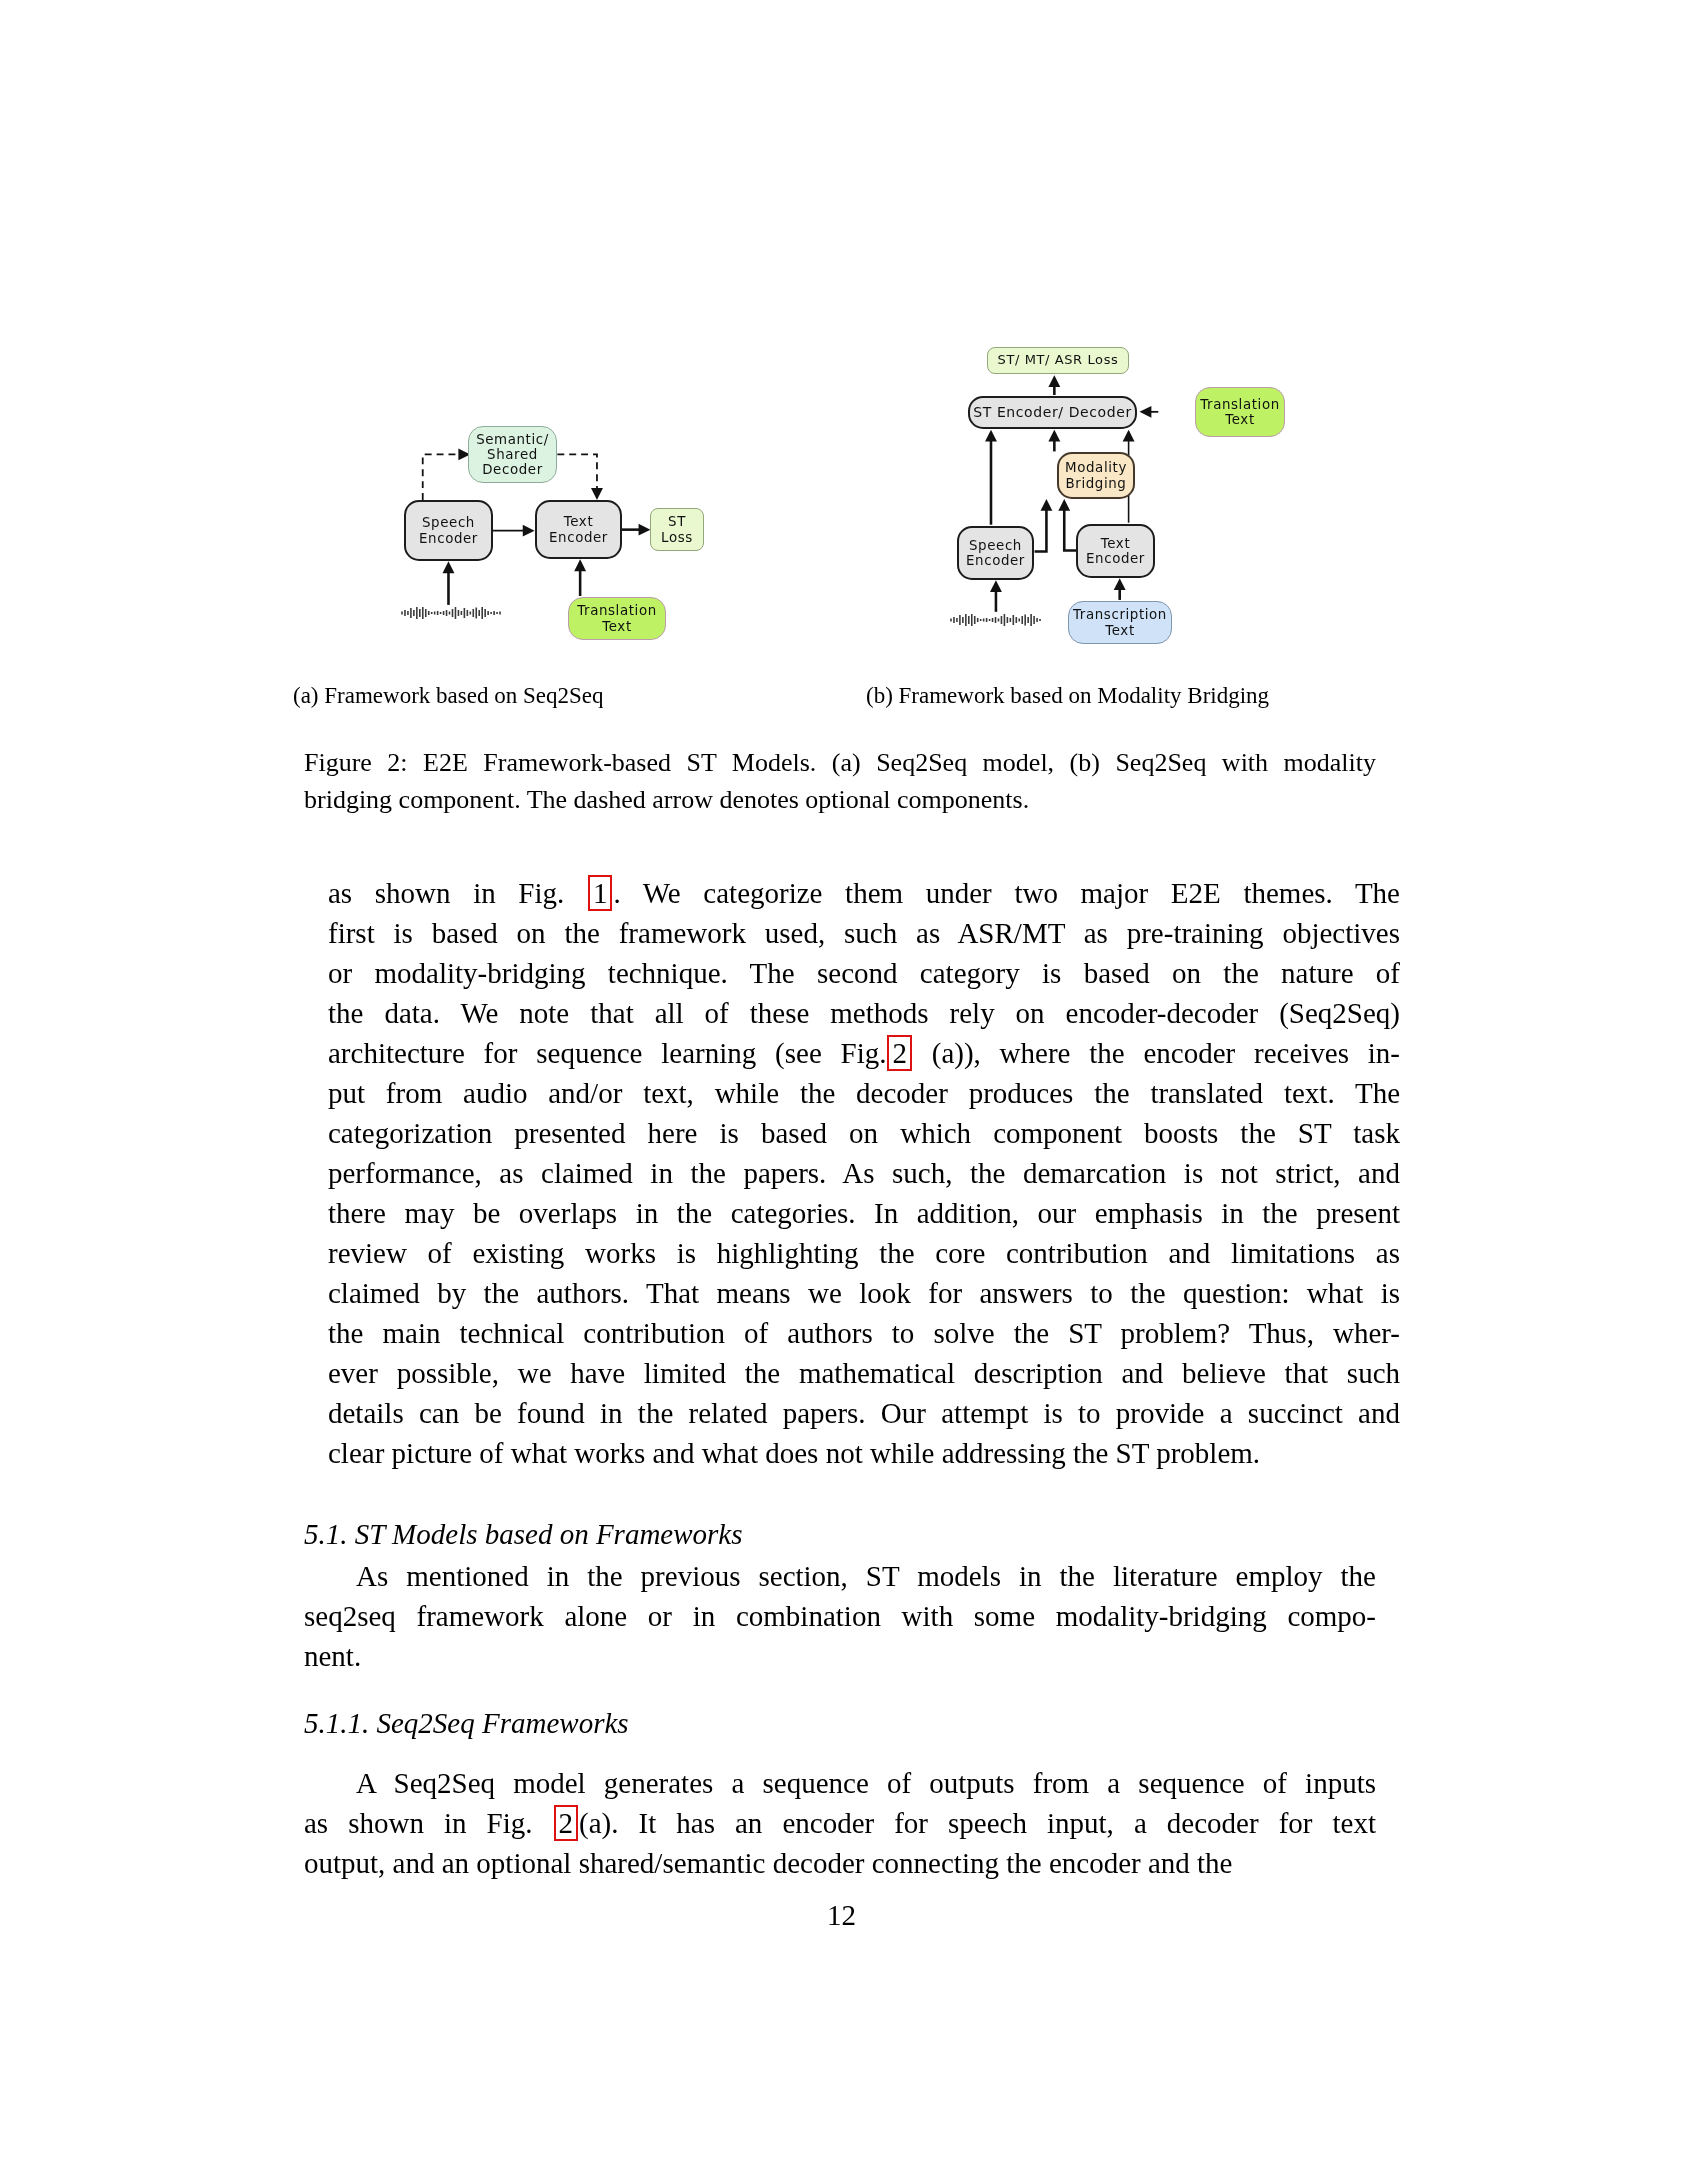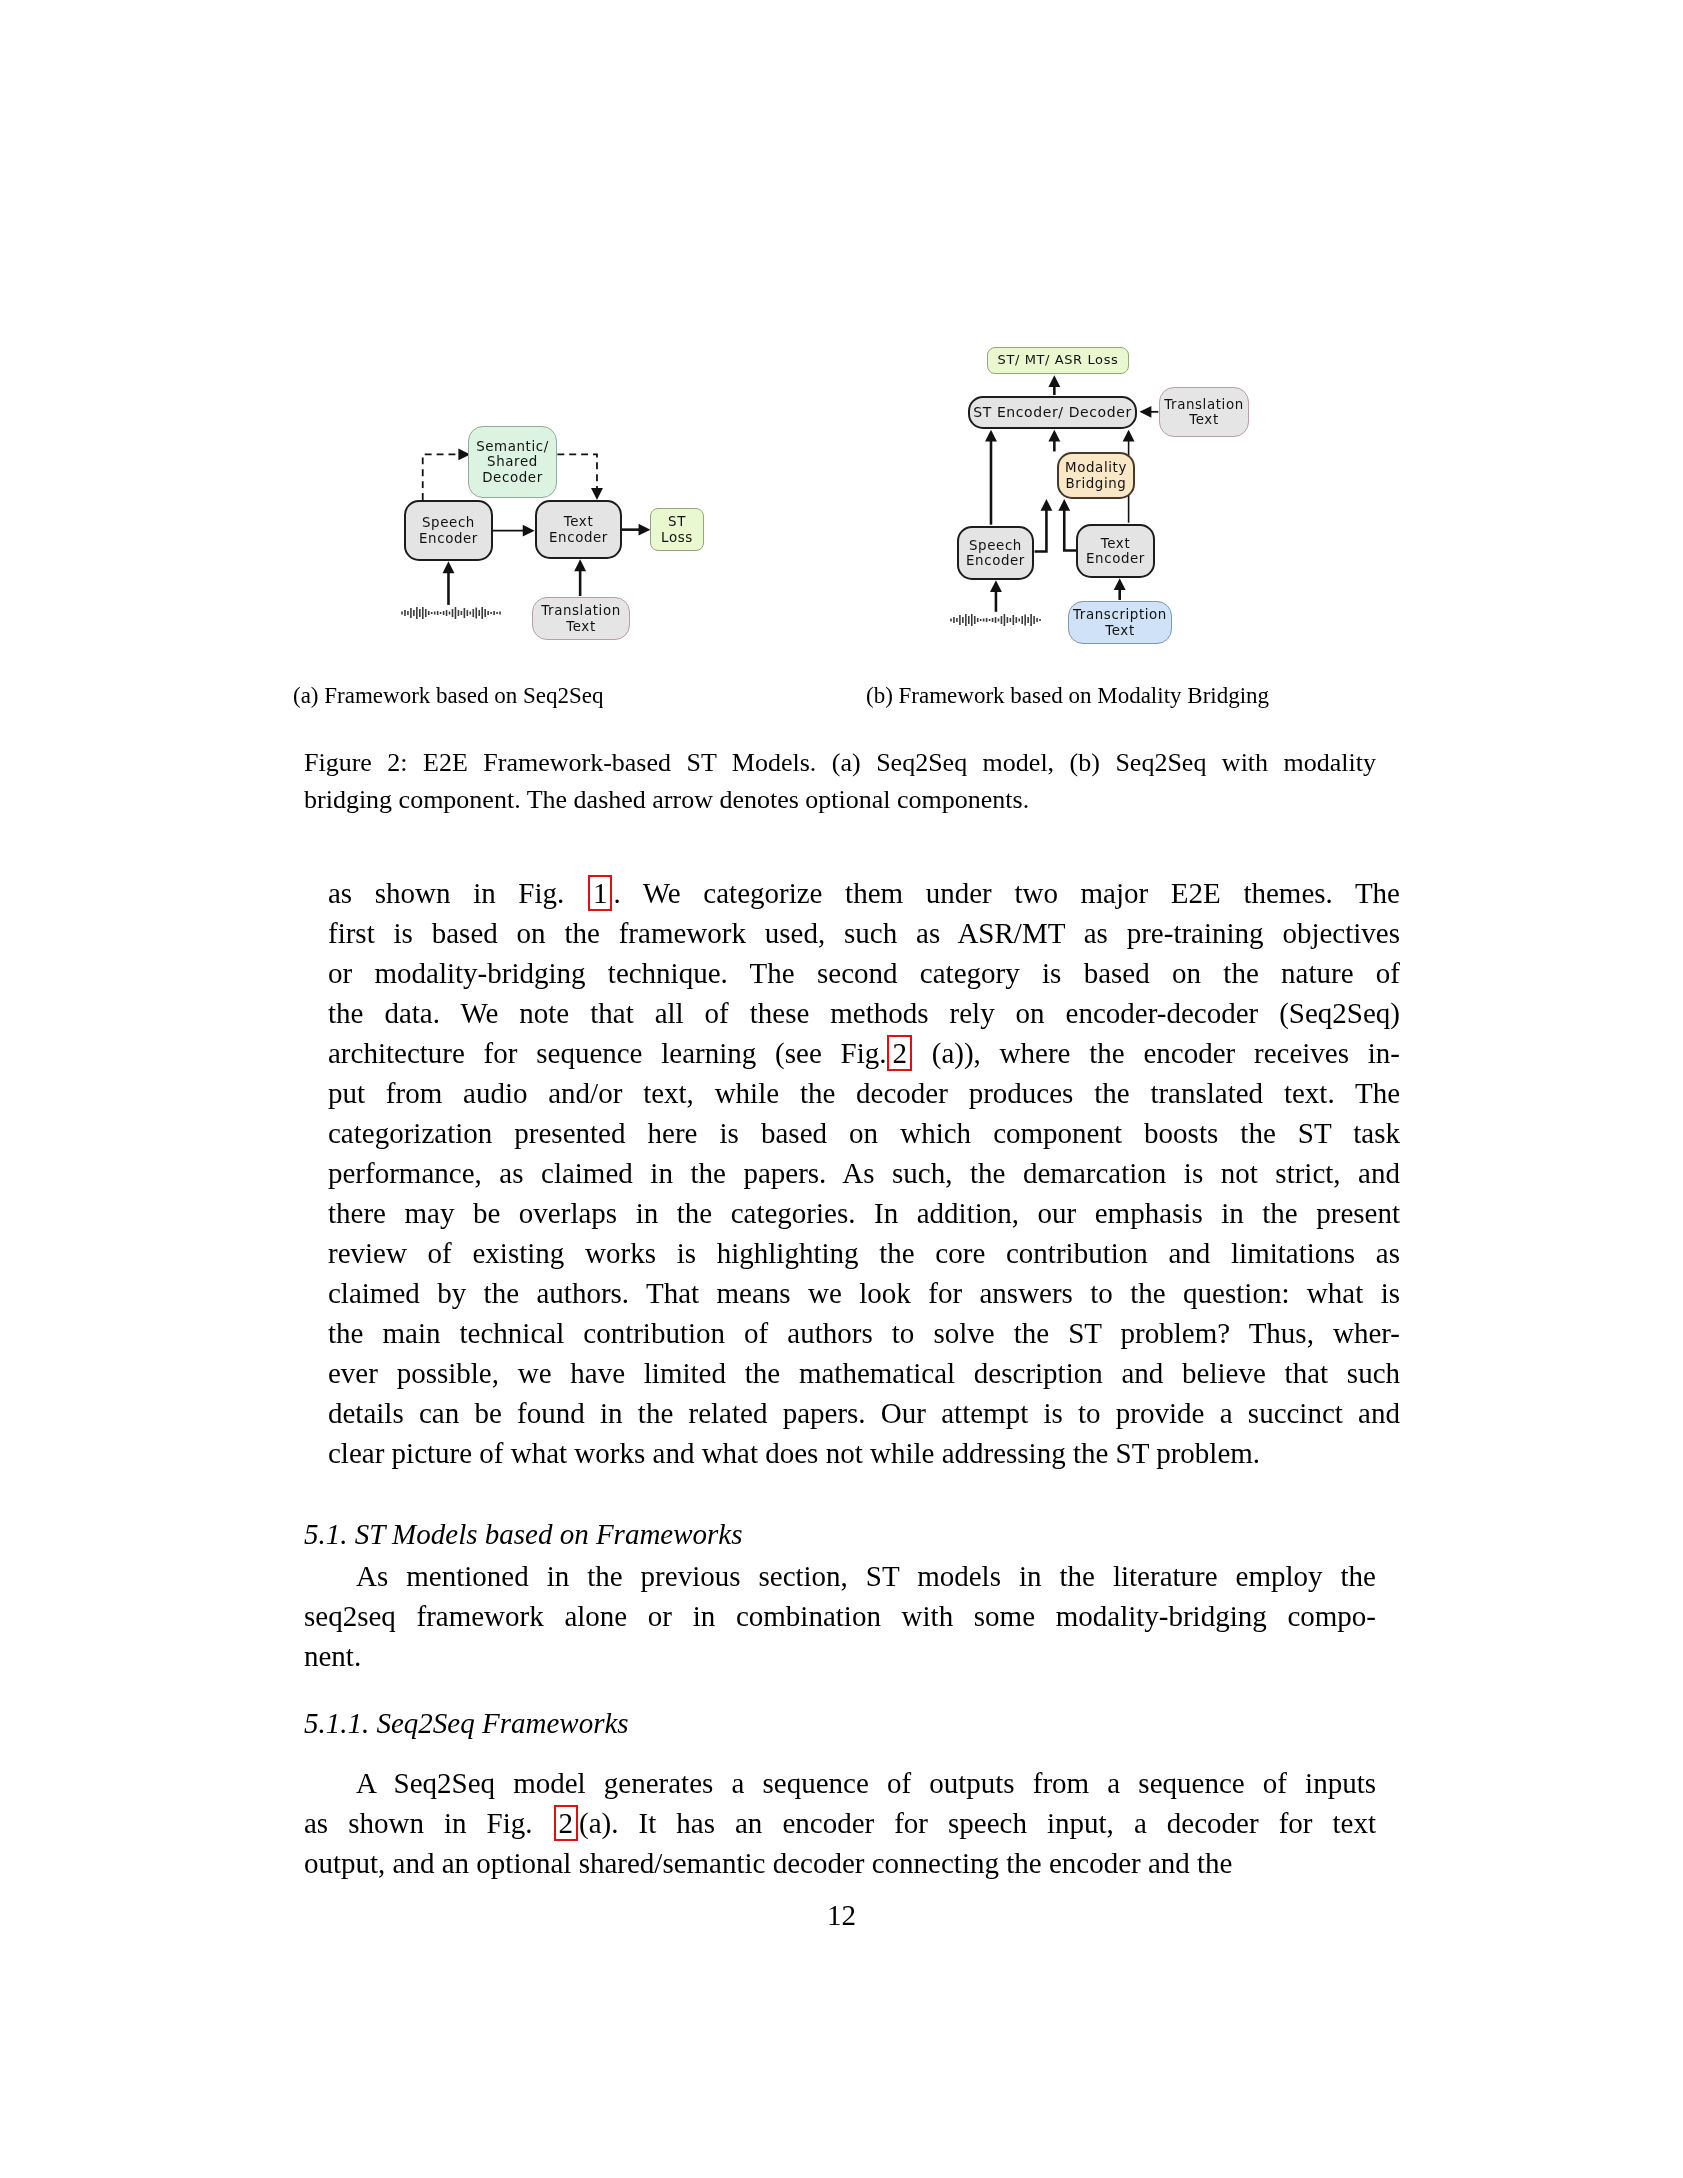--- a/index.html
+++ b/index.html
@@ -10,25 +10,25 @@
   
   .dbox {
     position:absolute; box-sizing:border-box;
     display:flex; align-items:center; justify-content:center; text-align:center;
     font-family:"DejaVu Sans", sans-serif; font-size:13.4px; line-height:1.14;
     letter-spacing:0.6px; color:#111; white-space:pre-line; border-radius:15px;
   }
   .gray   { background:#e4e4e4; border:2px solid #1c1c1c; }
   .mint   { background:#dcf3e2; border:1.5px solid #8fac9b; }
   .lime   { background:#e9f8cf; border:1.5px solid #93a878; border-radius:8px; }
-  .pink   { background:#e5e5e5; border:1.5px solid #bb9cab; }
+  .pink   { background:#bef264; border:1.5px solid #bb9cab;margin-left:36px; }
   .peach  { background:#fae7c6; border:2px solid #46382a;margin-left:41px; }
   .blue   { background:#cfe2f7; border:1.5px solid #7e96ae; }
 
-  #box-sem   { left:468px; top:426px; width:89px;  height:72px; }
+  #box-sem   { left:468px; top:426px; width:89px;  height:57px; }
   #box-spa   { left:404px; top:500px; width:89px;  height:61px; }
   #box-txa   { left:535px; top:500px; width:87px;  height:59px; }
   #box-stl   { left:650px; top:508px; width:54px;  height:43px; }
   #box-tra   { left:532px; top:597px; width:98px;  height:43px; }
 
   #box-lossb { left:987px; top:347px; width:142px; height:27px; font-size:13px; }
   #box-sted  { left:968px; top:396px; width:169px; height:33px; font-size:14px; }
   #box-trb   { left:1159px;top:387px; width:90px;  height:50px; }
   #box-mod   { left:1016px;top:452px; width:78px;  height:47px; }
   #box-spb   { left:957px; top:526px; width:77px;  height:54px; }

